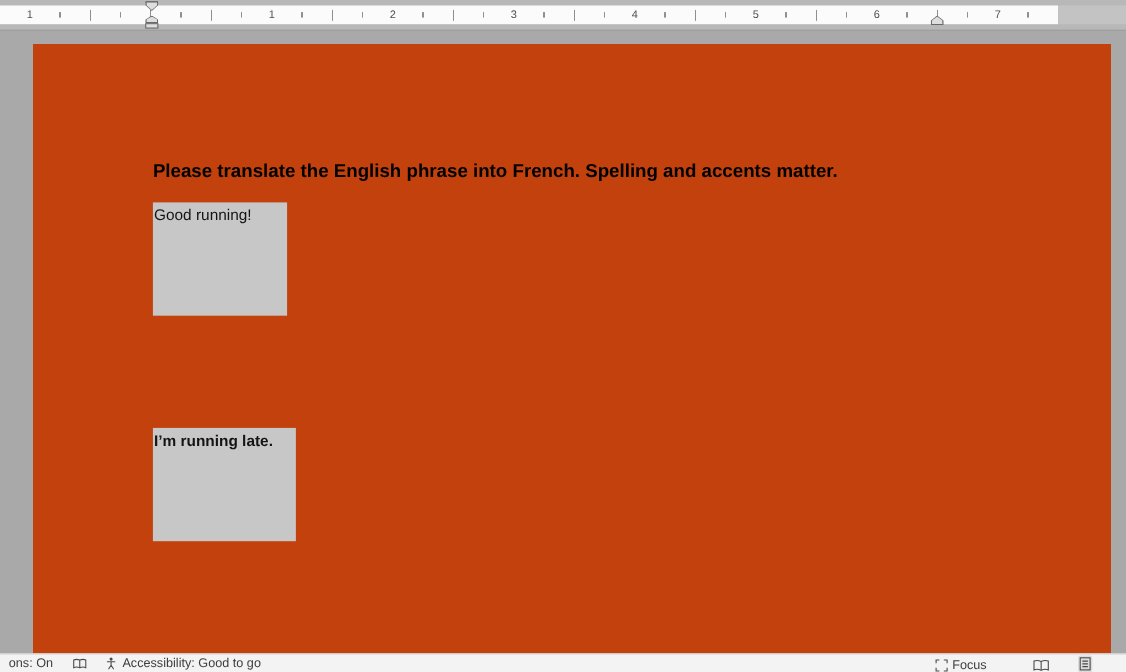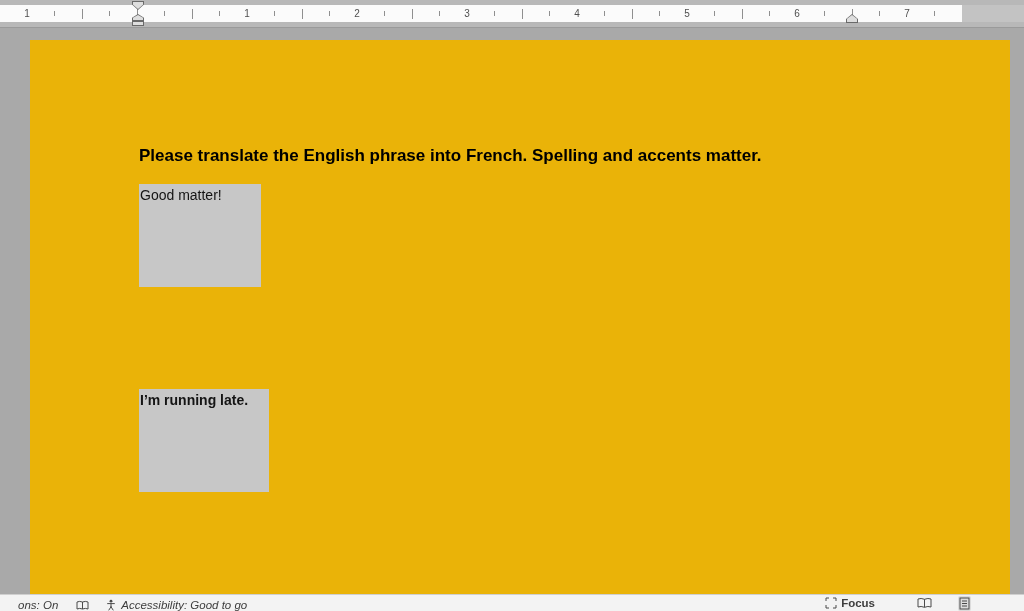--- a/index.html
+++ b/index.html
@@ -34,21 +34,21 @@
   }
   .marker{position:absolute;background:#6a6a6a;}
   .marker .inner{position:absolute;left:1px;right:1px;top:1px;bottom:1px;background:#dedede;clip-path:inherit;}
   .m-fli{left:132px;top:1px;width:12px;height:9px;clip-path:polygon(0 0,100% 0,100% 40%,50% 100%,0 40%);}
   .m-li-tri{left:132px;top:14px;width:12px;height:7px;clip-path:polygon(50% 0,100% 55%,100% 100%,0 100%,0 55%);}
   .m-li-box{left:132px;top:21px;width:12px;height:5px;}
   .m-ri{left:846px;top:14px;width:12px;height:9px;clip-path:polygon(50% 0,100% 55%,100% 100%,0 100%,0 55%);}
 
   
   .page{
-    position:absolute;left:30px;top:40px;width:980px;height:554px;background:#eab308;
+    position:absolute;left:30px;top:40px;width:980px;height:554px;background:#c2410c;
   }
   .heading{
     position:absolute;left:109px;top:106px;
     font-size:17px;font-weight:bold;color:#000;white-space:nowrap;
   }
   .field{position:absolute;left:109px;background:#c7c7c7;}
   .field .phrase{
     display:block;padding:3px 0 0 1px;
     font-size:14px;color:#141414;white-space:nowrap;
   }
@@ -56,22 +56,22 @@
   .f1{top:247px;width:115px;height:102px;}
   .f2{top:349px;width:130px;height:103px;font-weight:bold;}
   .f3{top:452px;width:84px;height:102px;}
 
   
   .status-bar{
     position:absolute;left:0;bottom:0;width:1024px;height:17px;
     background:#f3f3f3;border-top:1px solid #cfcfcf;box-sizing:border-box;
     font-size:11.5px;color:#3d3d3d;
   }
-  .status-left{position:absolute;left:18px;top:0;height:16px;display:flex;align-items:flex-end;font-style:italic;}
-  .status-right{position:absolute;right:0;top:0;height:16px;display:flex;align-items:center;padding-right:53px;font-weight:bold;}
+  .status-left{position:absolute;left:8px;top:0;height:16px;display:flex;align-items:center;}
+  .status-right{position:absolute;right:0;top:0;height:16px;display:flex;align-items:flex-end;padding-right:31px;}
   .sb-item{display:inline-flex;align-items:center;gap:4px;white-space:nowrap;cursor:default;}
   .sb-icon{display:inline-flex;align-items:center;}
   .sb-icon svg,.sb-item svg{display:block;}
   .sp-pred{margin-right:18px;}
   .sp-spell{margin-right:16px;}
   .sp-focus{margin-right:42px;}
   .sp-read{margin-right:26px;}
   .view-active{background:#dcdcdc;border-radius:2px;padding:1px;}
 </style>
 </head>
@@ -100,21 +100,21 @@
     </div>
   <div class="marker m-ri">
       <div class="inner"></div>
     </div>
 </div>
 
 <div class="page">
   <div class="heading">Please translate the English phrase into French. Spelling and accents matter.</div>
 
   <div class="field f0">
-    <span class="phrase">Good matter!</span>
+    <span class="phrase">Good running!</span>
   </div>
   <div class="field f2">
     <span class="phrase">I’m running late.</span>
   </div>
 </div>
 
 <div class="status-bar">
   <div class="status-left">
     <span class="sb-item sp-pred">ons: On</span>
     <span class="sb-icon sp-spell">

